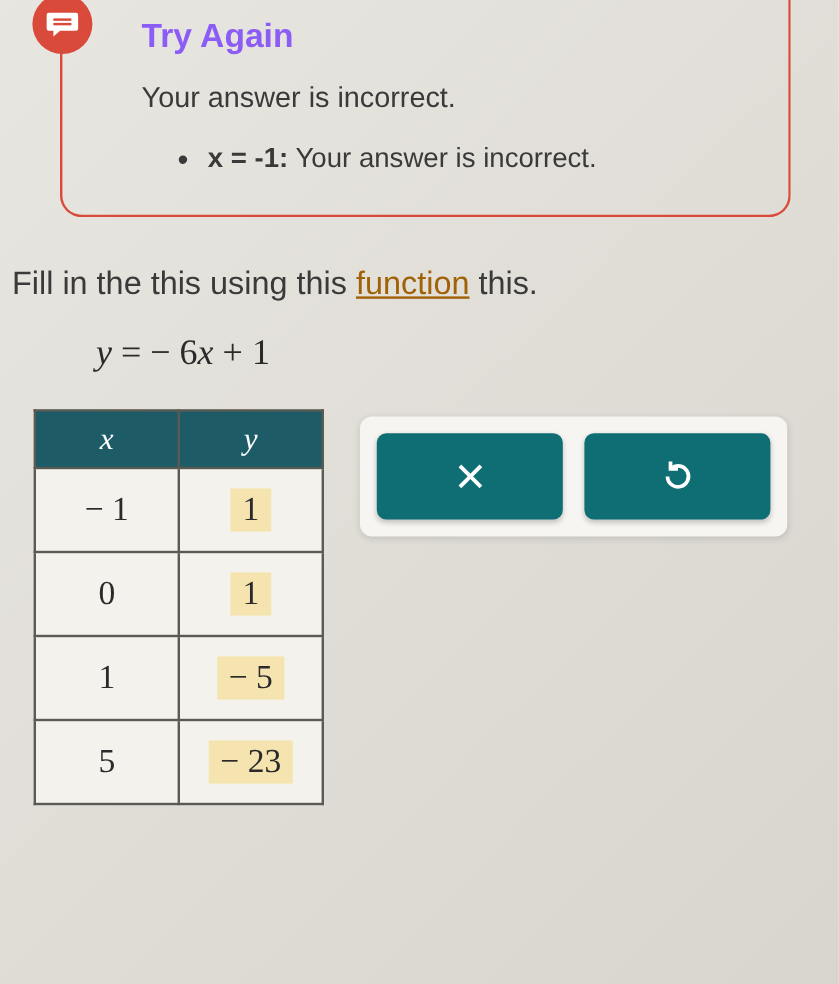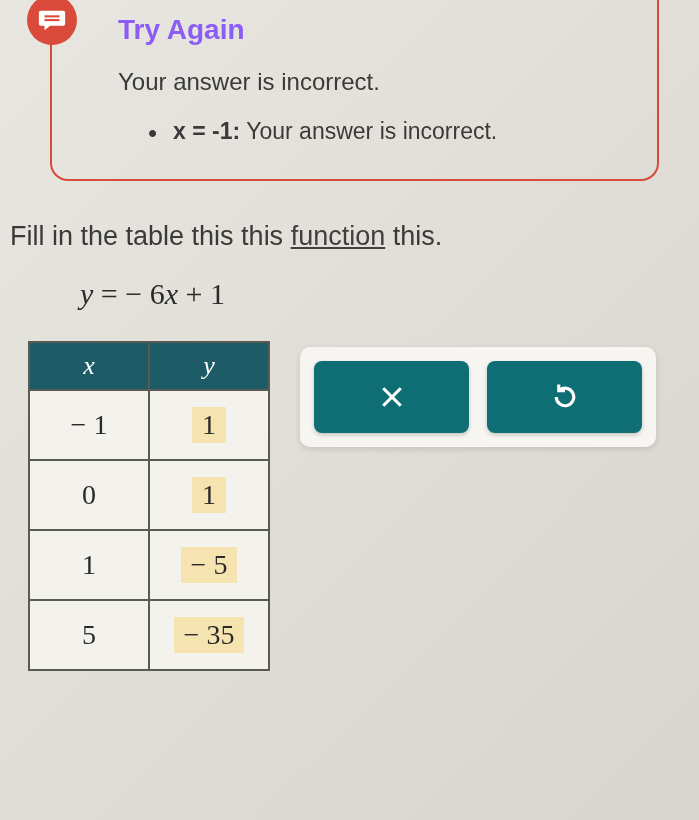--- a/index.html
+++ b/index.html
@@ -68,21 +68,21 @@
     .bullet-bold {
       font-weight: bold;
       margin-right: 6px;
     }
     .prompt {
       margin: 40px 0 0 10px;
       font-size: 27px;
       color: #3a3a3a;
     }
     .link {
-      color: #404040;
+      color: #a16207;
       text-decoration: underline;
       cursor: pointer;
     }
     .equation {
       margin: 25px 0 16px 80px;
       font-family: 'Times New Roman', serif;
       font-style: italic;
       font-size: 30px;
       color: #2a2a2a;
     }
@@ -165,21 +165,21 @@
   </div>
   <div class="try-again">Try Again</div>
   <div class="incorrect-msg">Your answer is incorrect.</div>
   <div class="bullet-line">
     <span class="bullet-bold">x = -1:</span>
     <span>Your answer is incorrect.</span>
   </div>
 </div>
 
 <div class="prompt">
-  <span>Fill in the table this this </span><span class="link">function</span><span> this.</span>
+  <span>Fill in the this using this </span><span class="link">function</span><span> this.</span>
 </div>
 
 <div class="equation">
   <span>y</span><span class="eq-norm"> = − 6</span><span>x</span><span class="eq-norm"> + 1</span>
 </div>
 
 <div class="lower-row">
   <table class="ftable">
     <tbody>
         <tr>
@@ -193,21 +193,21 @@
     <tr>
       <td>0</td>
       <td class="answer-cell"><span>1</span></td>
     </tr>
     <tr>
       <td>1</td>
       <td class="answer-cell"><span>− 5</span></td>
     </tr>
     <tr>
       <td>5</td>
-      <td class="answer-cell"><span>− 35</span></td>
+      <td class="answer-cell"><span>− 23</span></td>
     </tr>
   </tbody>
     </table>
 
   <div class="btn-panel">
     <button class="panel-btn">
       <svg viewBox="0 0 24 24">
         <line x1="5" y1="5" x2="19" y2="19"></line>
         <line x1="19" y1="5" x2="5" y2="19"></line>
       </svg>

